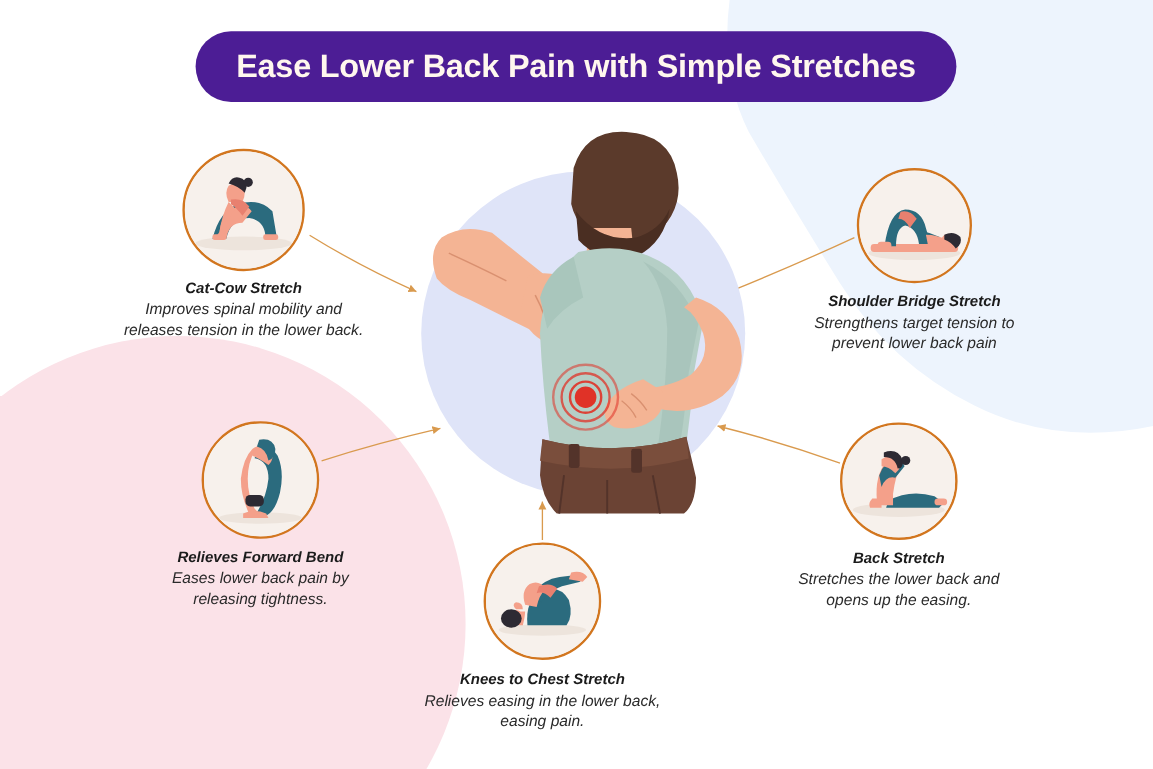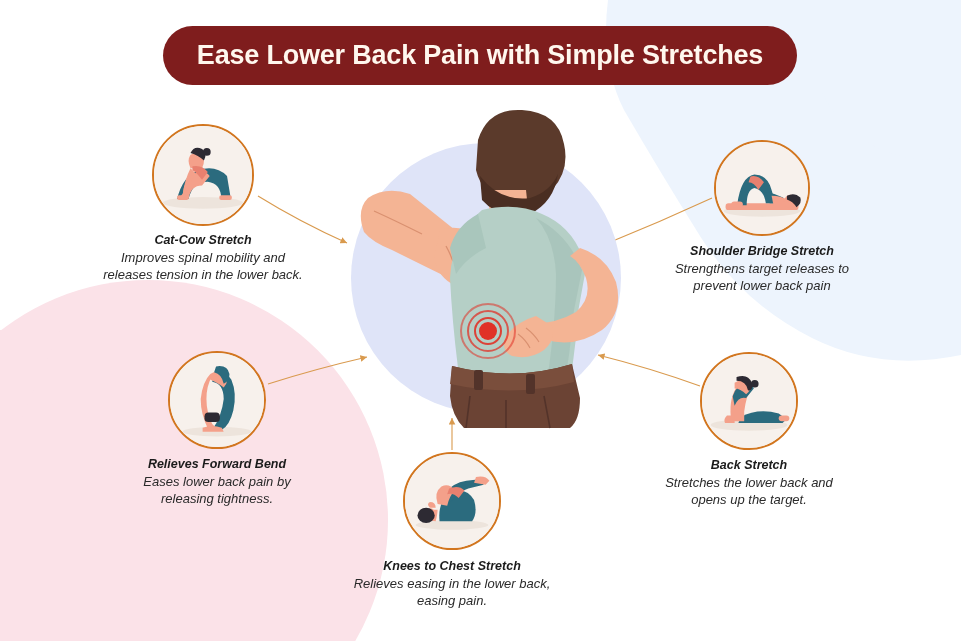--- a/index.html
+++ b/index.html
@@ -17,21 +17,21 @@
     overflow: hidden;
   }
   .bg-layer { position: absolute; inset: 0; z-index: 0; }
   .content-layer { position: absolute; inset: 0; z-index: 3; font-style: italic; }
 
   
   #title-banner {
     position: absolute;
     left: 163px; top: 26px;
     width: 634px; height: 59px;
-    background: #7f1d1d;
+    background: #4c1d95;
     border-radius: 30px;
     display: flex; align-items: center; justify-content: center;
     z-index: 5;
   }
   #title-text {
     color: #FFF7EE;
     font-size: 27px;
     font-weight: bold;
     letter-spacing: -0.2px;
     white-space: nowrap;
@@ -218,21 +218,21 @@
           <path d="M52 52 Q62 54 70 58 L72 64 L56 64 Z" fill="#2B6B7E"></path>
           <path d="M58 56 Q68 56 74 60 L74 66 L60 66 Z" fill="#F4A08A"></path>
           <circle cx="78" cy="62" r="7" fill="#F4A08A"></circle>
           <path d="M74 56 Q82 52 88 58 Q90 64 84 68 Q80 62 74 60 Z" fill="#2D2A33"></path>
           <rect x="16" y="62" width="12" height="6" rx="3" fill="#F4A08A"></rect>
           <path d="M36 36 Q44 34 50 42 L44 50 Q40 42 34 42 Z" fill="#E8806F"></path>
         </svg>
       </div>
       <div class="node-label">
         <div class="node-title">Shoulder Bridge Stretch</div>
-        <div class="node-desc">Strengthens target releases to</div>
+        <div class="node-desc">Strengthens target tension to</div>
         <div class="node-desc">prevent lower back pain</div>
       </div>
     </div>
 
     <div class="node" id="node-forward">
       <div class="node-circle">
         <svg viewBox="0 0 98 98" xmlns="http://www.w3.org/2000/svg">
           <rect width="98" height="98" fill="#F7F1EC"></rect>
           <ellipse cx="49" cy="82" rx="36" ry="5" fill="#EDE4DC"></ellipse>
           <path d="M46 22 Q58 18 64 28 Q70 42 66 60 Q62 76 54 80 L44 80 Q54 66 56 48 Q56 32 44 30 Z" fill="#2B6B7E"></path>
@@ -261,21 +261,21 @@
           <path d="M34 30 Q42 24 50 30 Q52 38 46 42 Q40 36 34 36 Z" fill="#F4A08A"></path>
           <path d="M36 24 Q48 20 52 30 Q54 38 48 38 Q46 28 36 28 Z" fill="#2D2A33"></path>
           <circle cx="55" cy="31" r="4" fill="#2D2A33"></circle>
           <path d="M26 64 Q22 68 24 72 L34 72 L34 64 Z" fill="#F4A08A"></path>
           <rect x="80" y="64" width="11" height="6" rx="3" fill="#F4A08A"></rect>
         </svg>
       </div>
       <div class="node-label">
         <div class="node-title">Back Stretch</div>
         <div class="node-desc">Stretches the lower back and</div>
-        <div class="node-desc">opens up the target.</div>
+        <div class="node-desc">opens up the easing.</div>
       </div>
     </div>
 
     <div class="node" id="node-knees">
       <div class="node-circle">
         <svg viewBox="0 0 98 98" xmlns="http://www.w3.org/2000/svg">
           <rect width="98" height="98" fill="#F7F1EC"></rect>
           <ellipse cx="49" cy="74" rx="38" ry="5" fill="#EDE4DC"></ellipse>
           <path d="M36 70 Q34 48 48 40 Q64 34 72 48 Q76 62 70 70 Z" fill="#2B6B7E"></path>
           <path d="M40 42 Q50 30 64 28 L80 26 L82 32 L66 36 Q54 40 48 50 Z" fill="#2B6B7E"></path>

